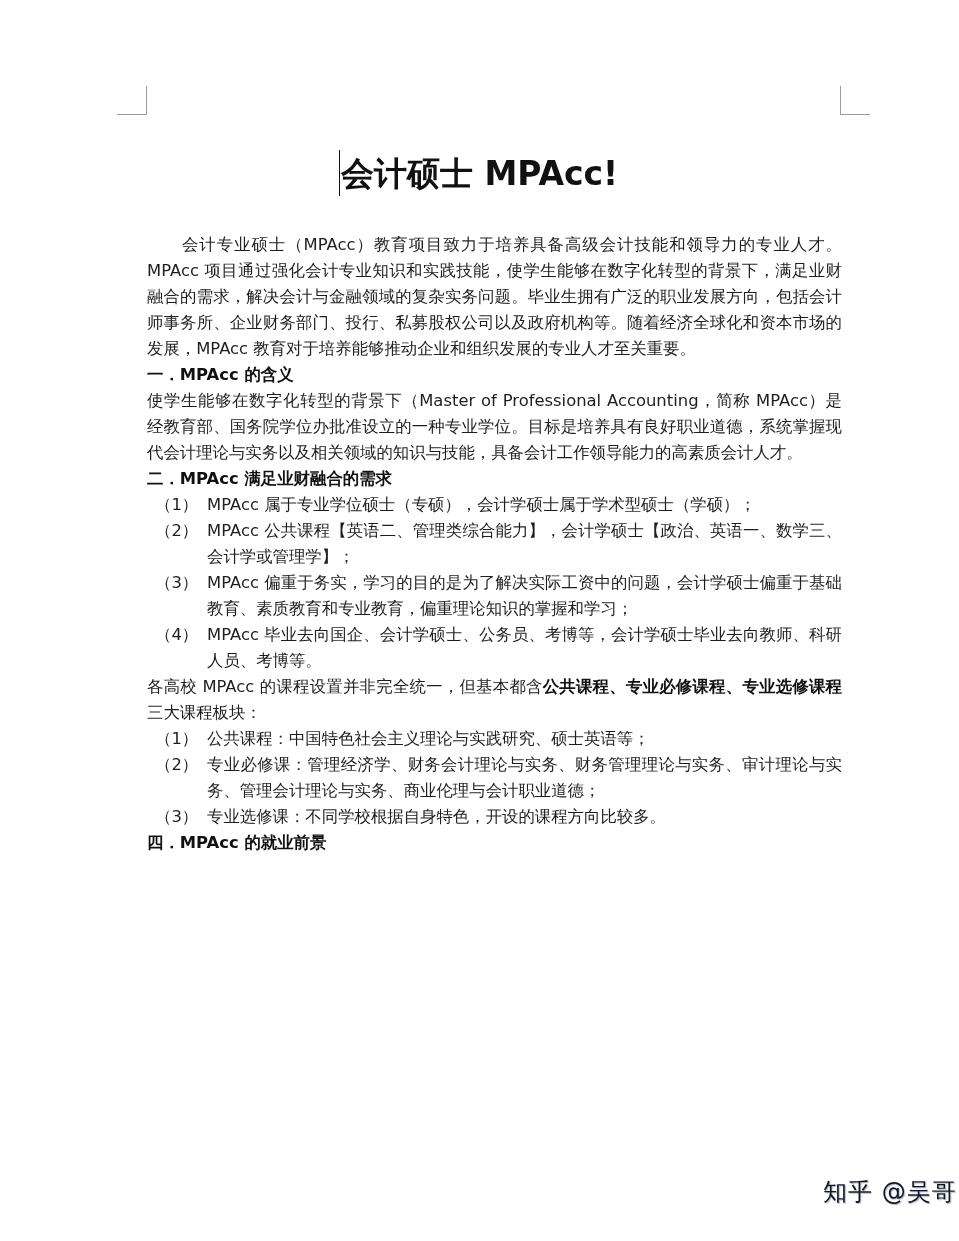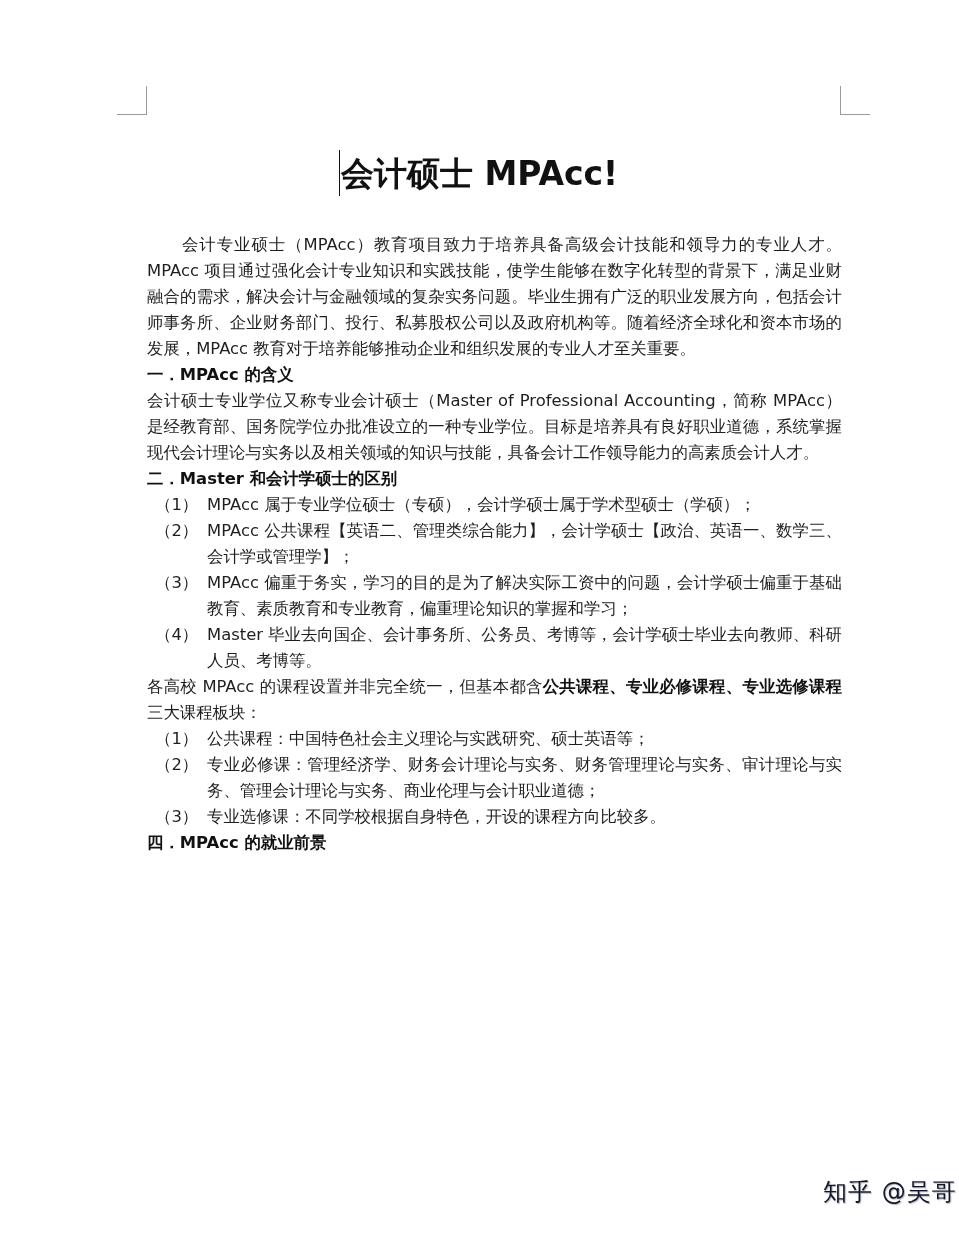--- a/index.html
+++ b/index.html
@@ -122,38 +122,38 @@
       <span class="cursor"></span>
       <span>会计硕士 MPAcc!</span>
     </span>
   </div>
 
   <div class="body-text">
 
     <p class="para indent">会计专业硕士（MPAcc）教育项目致力于培养具备高级会计技能和领导力的专业人才。MPAcc 项目通过强化会计专业知识和实践技能，使学生能够在数字化转型的背景下，满足业财融合的需求，解决会计与金融领域的复杂实务问题。毕业生拥有广泛的职业发展方向，包括会计师事务所、企业财务部门、投行、私募股权公司以及政府机构等。随着经济全球化和资本市场的发展，MPAcc 教育对于培养能够推动企业和组织发展的专业人才至关重要。</p>
 
     <p class="heading">一．MPAcc 的含义</p>
-    <p class="para">会计硕士专业学位又称专业会计硕士（Master of Professional Accounting，简称 MPAcc）是经教育部、国务院学位办批准设立的一种专业学位。目标是培养具有良好职业道德，系统掌握现代会计理论与实务以及相关领域的知识与技能，具备会计工作领导能力的高素质会计人才。</p>
+    <p class="para">使学生能够在数字化转型的背景下（Master of Professional Accounting，简称 MPAcc）是经教育部、国务院学位办批准设立的一种专业学位。目标是培养具有良好职业道德，系统掌握现代会计理论与实务以及相关领域的知识与技能，具备会计工作领导能力的高素质会计人才。</p>
 
-    <p class="heading">二．Master 和会计学硕士的区别</p>
+    <p class="heading">二．MPAcc 满足业财融合的需求</p>
     <div class="list-item">
       <span class="list-num">（1）</span>
       <span class="list-text">MPAcc 属于专业学位硕士（专硕），会计学硕士属于学术型硕士（学硕）；</span>
     </div>
     <div class="list-item">
       <span class="list-num">（2）</span>
       <span class="list-text">MPAcc 公共课程【英语二、管理类综合能力】，会计学硕士【政治、英语一、数学三、会计学或管理学】；</span>
     </div>
     <div class="list-item">
       <span class="list-num">（3）</span>
       <span class="list-text">MPAcc 偏重于务实，学习的目的是为了解决实际工资中的问题，会计学硕士偏重于基础教育、素质教育和专业教育，偏重理论知识的掌握和学习；</span>
     </div>
     <div class="list-item">
       <span class="list-num">（4）</span>
-      <span class="list-text">Master 毕业去向国企、会计事务所、公务员、考博等，会计学硕士毕业去向教师、科研人员、考博等。</span>
+      <span class="list-text">MPAcc 毕业去向国企、会计学硕士、公务员、考博等，会计学硕士毕业去向教师、科研人员、考博等。</span>
     </div>
 
     <p class="para"><span>各高校 MPAcc 的课程设置并非完全统一，但基本都含</span><span class="bold">公共课程、专业必修课程、专业选修课程</span><span>三大课程板块：</span></p>
     <div class="list-item">
       <span class="list-num">（1）</span>
       <span class="list-text">公共课程：中国特色社会主义理论与实践研究、硕士英语等；</span>
     </div>
     <div class="list-item">
       <span class="list-num">（2）</span>
       <span class="list-text">专业必修课：管理经济学、财务会计理论与实务、财务管理理论与实务、审计理论与实务、管理会计理论与实务、商业伦理与会计职业道德；</span>

